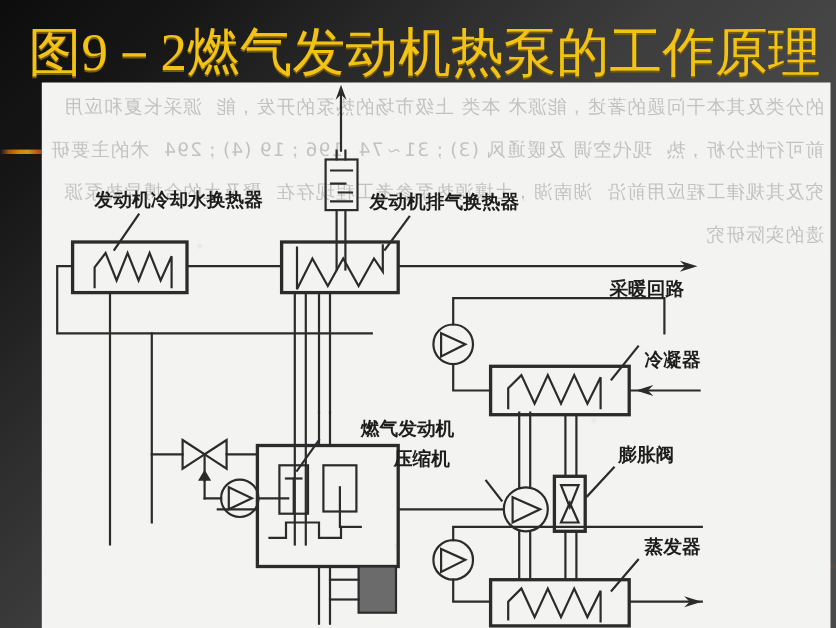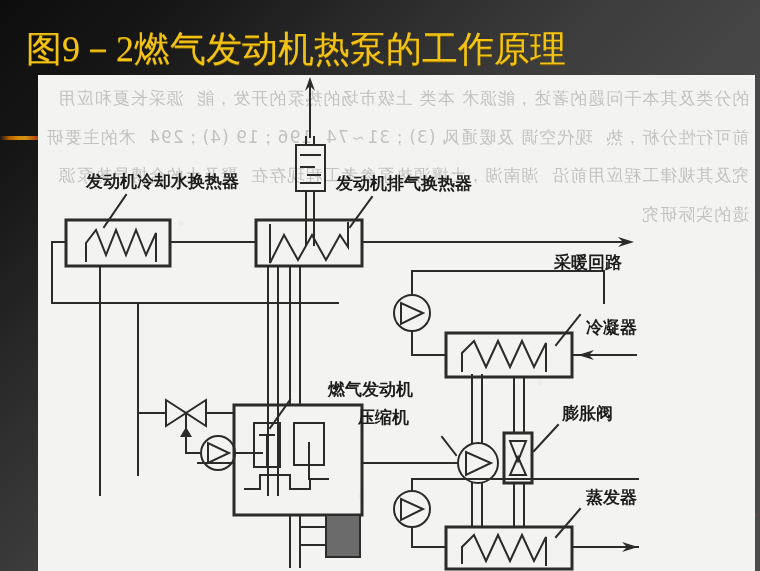--- a/index.html
+++ b/index.html
@@ -23,21 +23,21 @@
     background: linear-gradient(90deg, rgba(120,50,0,0) 0%, #b35c00 18%, #e08b00 38%, #d99b1a 55%, #c24b08 78%, rgba(120,40,0,0) 100%);
     opacity: .95;
   }
   #accent-left  { left: 0px;   top: 136px; width: 46px; }
   #accent-right { left: 652px; top: 513px; width: 108px; }
 
   #slide-title {
     position: absolute;
     left: 26px; top: 27px;
     font-family: "Liberation Serif", "DejaVu Serif", serif;
-    font-size: 36px;
+    font-size: 48px;
     line-height: 44px;
     letter-spacing: 0px;
     color: #F2C314;
     white-space: nowrap;
     text-shadow: 0 1px 0 #7a5c00;
   }
 
   
   #figure {
     position: absolute;

